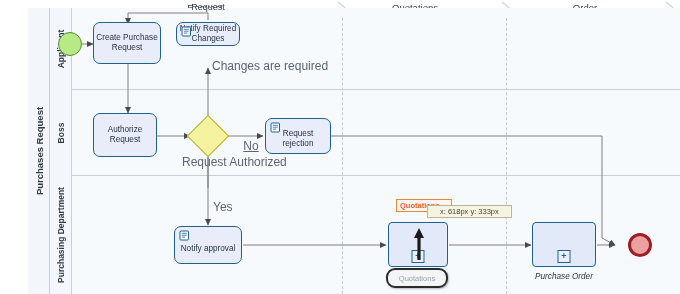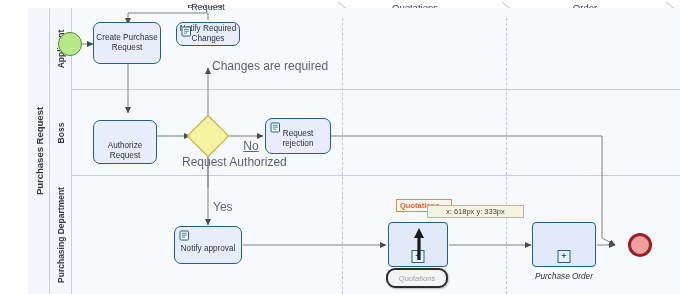--- a/index.html
+++ b/index.html
@@ -60,21 +60,21 @@
   .flow-label{position:absolute;font-size:12px;color:#5a6472;white-space:nowrap;
         text-align:center;line-height:9px;}
 
   
   .drag-label{position:absolute;box-sizing:border-box;
         border:1px solid #e08a3c;background:#fdf6ef;
         color:#e2622a;font-weight:bold;font-size:7.5px;
         padding:1px 3px;white-space:nowrap;}
   .coord-tip{position:absolute;box-sizing:border-box;
         border:1px solid #b9b49a;background:#f5f3e2;
-        color:#4a4636;font-size:7.5px;padding:1px 18px;white-space:nowrap;}
+        color:#4a4636;font-size:7.5px;padding:1px 12px;white-space:nowrap;}
   .ghost{position:absolute;box-sizing:border-box;
         border:2px solid #2b2b2b;border-radius:9px;background:#f2f4f6;
         color:#9aa3ad;font-size:7.5px;
         display:flex;align-items:center;justify-content:center;
         box-shadow:1px 1px 2px rgba(0,0,0,.25);}
   .grab-cursor{position:absolute;width:12px;height:30px;}
 
   svg.wires{position:absolute;left:0;top:0;width:680px;height:294px;overflow:visible;}
 </style>
 </head>
@@ -174,21 +174,21 @@
   <div class="task" style="left:176px;top:22px;width:64px;height:24px;">
     <span class="ico">
       <svg width="11" height="11" viewBox="0 0 11 11">
         <rect x="1" y="1" width="8.5" height="9" rx="1" fill="#ffffff" stroke="#1f6091" stroke-width="1"></rect>
         <path d="M2.8,3.3 h5 M2.8,5.2 h5 M2.8,7.1 h3.4" stroke="#1f6091" stroke-width=".8"></path>
       </svg>
     </span>
     <span>Notify Required Changes</span>
   </div>
 
-  <div class="task" style="left:93px;top:120px;width:64px;height:44px;align-items:flex-end;">
+  <div class="task" style="left:93px;top:113px;width:64px;height:44px;">
     <span>Authorize Request</span>
   </div>
 
   <div class="task" style="left:265px;top:118px;width:66px;height:36px;">
     <span class="ico">
       <svg width="11" height="11" viewBox="0 0 11 11">
         <rect x="1" y="1" width="8.5" height="9" rx="1" fill="#ffffff" stroke="#1f6091" stroke-width="1"></rect>
         <path d="M2.8,3.3 h5 M2.8,5.2 h5 M2.8,7.1 h3.4" stroke="#1f6091" stroke-width=".8"></path>
       </svg>
     </span>

